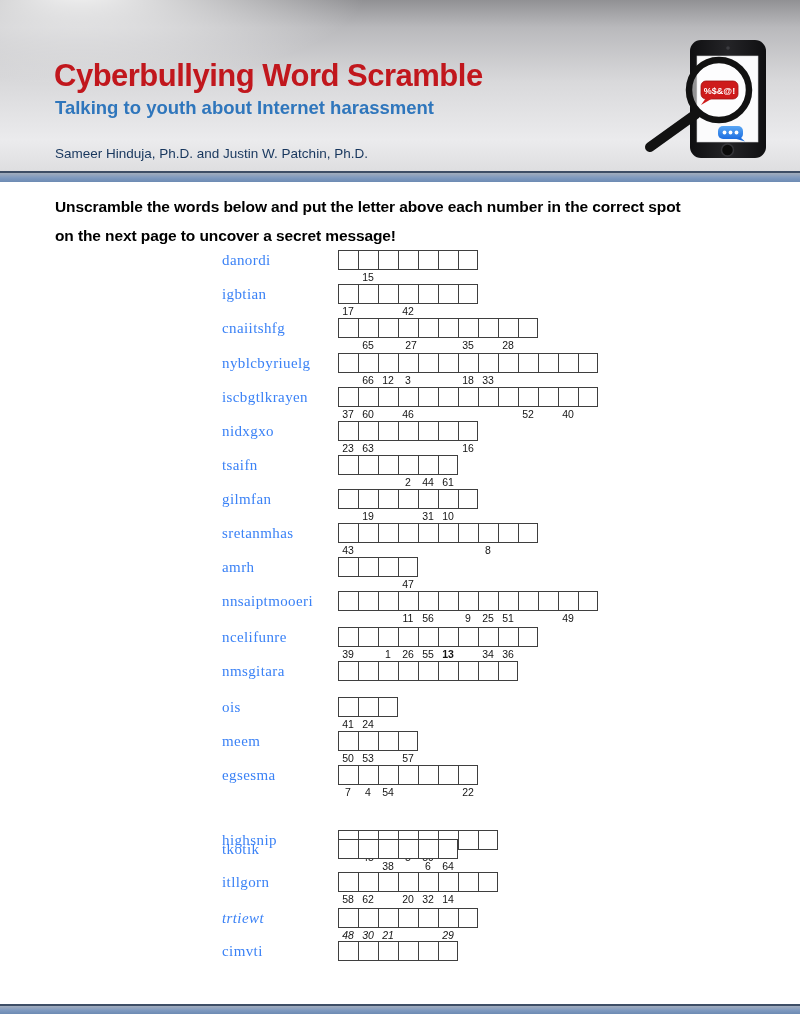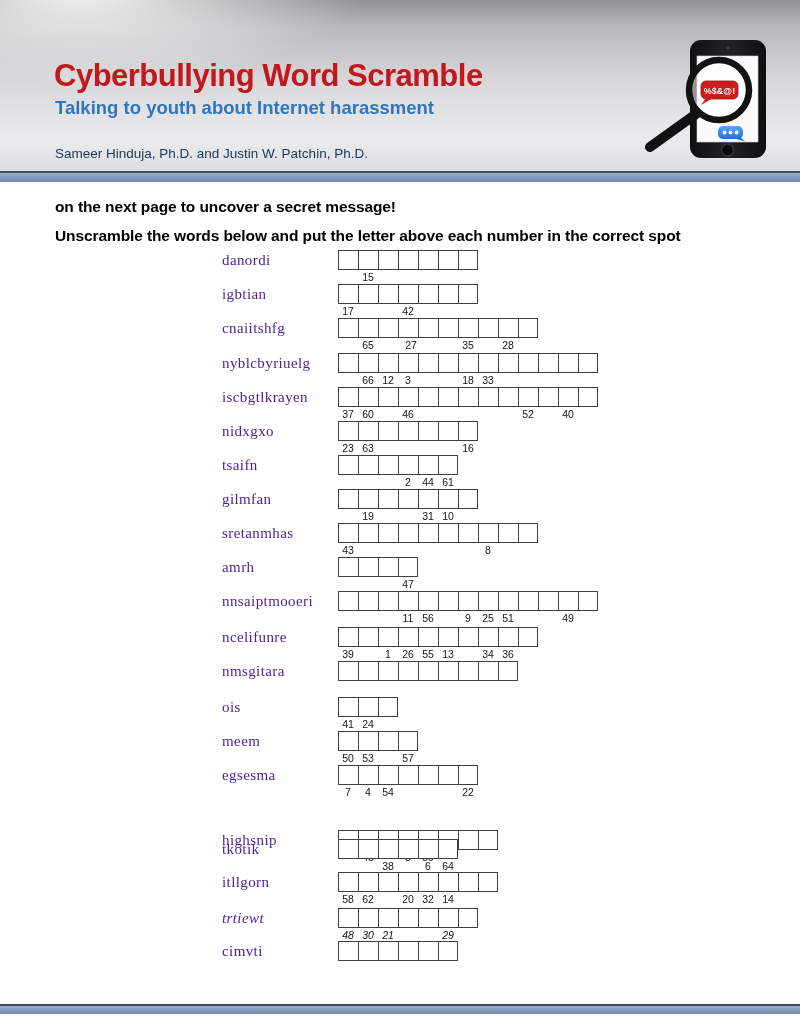--- a/index.html
+++ b/index.html
@@ -24,21 +24,21 @@
     background:linear-gradient(180deg,#a2adbd 0%,#7e99bf 55%,#6d8bb3 100%);}
 
   
   .instructions{position:absolute;left:55px;top:192px;width:710px;
     font-size:15.5px;font-weight:bold;color:#000;line-height:29px;letter-spacing:-0.1px;}
 
   
   #rows{position:absolute;left:0;top:0;width:800px;height:1033px;}
   .prow{position:absolute;left:222px;width:560px;height:34px;}
   .wlabel{position:absolute;left:0;top:0;height:20px;line-height:21px;
-    font-family:"Liberation Serif",serif;font-size:15px;color:#4c1d95;letter-spacing:0.4px;}
+    font-family:"Liberation Serif",serif;font-size:15px;color:#3b82f6;letter-spacing:0.4px;}
   .boxes{position:absolute;left:116px;top:0;display:flex;}
   .cell{width:20px;height:20px;box-sizing:border-box;background:#fff;
     border-top:1.5px solid #3f3f3f;border-bottom:1.5px solid #3f3f3f;border-left:1.5px solid #3f3f3f;}
   .cell:last-child{border-right:1.5px solid #3f3f3f;}
   .nums{position:absolute;left:116px;top:21px;height:12px;width:280px;}
   .num{position:absolute;top:0;transform:translateX(-50%);
     font-size:10.5px;color:#141414;white-space:nowrap;}
 
   
   .footer-bar{position:absolute;left:0;top:1004px;width:800px;height:10px;box-sizing:border-box;
@@ -85,22 +85,22 @@
         <circle cx="90.5" cy="104.5" r="1.9" fill="#ffffff"></circle>
         <circle cx="96.5" cy="104.5" r="1.9" fill="#ffffff"></circle>
       </g>
       <circle cx="87.5" cy="122" r="6" fill="#0a0a0a" stroke="#36363a" stroke-width="1.5"></circle>
     </svg>
   </div>
 
   <div class="divider"></div>
 
   <div class="instructions">
+    <div>Unscramble the words below and put the letter above each number in the correct spot</div>
     <div>on the next page to uncover a secret message!</div>
-    <div>Unscramble the words below and put the letter above each number in the correct spot</div>
   </div>
 
   <div id="rows">
       <div class="prow" style="top: 250px;">
         <span class="wlabel">danordi</span>
         <div class="boxes">
           <span class="cell"></span>
           <span class="cell"></span>
           <span class="cell"></span>
           <span class="cell"></span>
@@ -318,21 +318,21 @@
           <span class="cell"></span>
           <span class="cell"></span>
           <span class="cell"></span>
           <span class="cell"></span>
         </div>
         <div class="nums">
           <span class="num" style="left: 10px;">39</span>
           <span class="num" style="left: 50px;">1</span>
           <span class="num" style="left: 70px;">26</span>
           <span class="num" style="left: 90px;">55</span>
-          <span class="num" style="left: 110px;">13</span>
+          <span class="num" style="left: 110px; font-weight: bold;">13</span>
           <span class="num" style="left: 150px;">34</span>
           <span class="num" style="left: 170px;">36</span>
         </div>
       </div>
       <div class="prow" style="top: 661px;">
         <span class="wlabel">nmsgitara</span>
         <div class="boxes">
           <span class="cell"></span>
           <span class="cell"></span>
           <span class="cell"></span>

